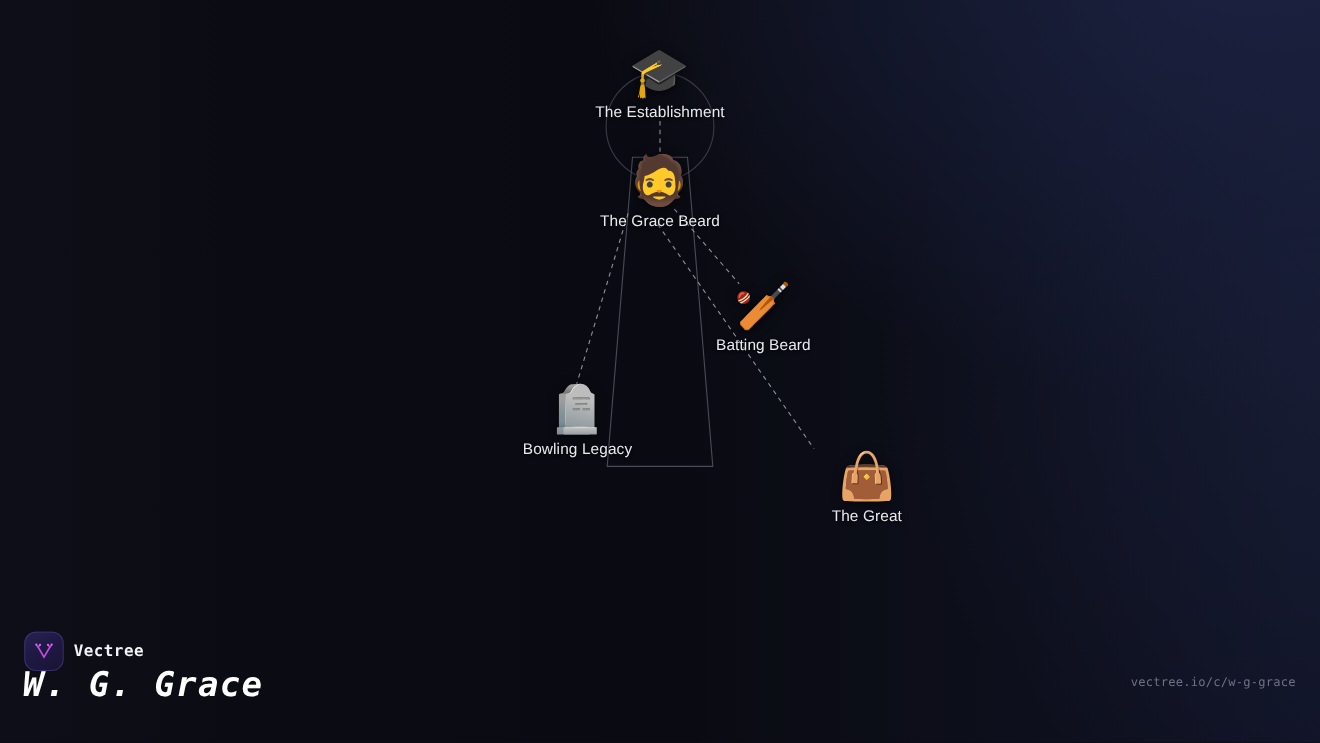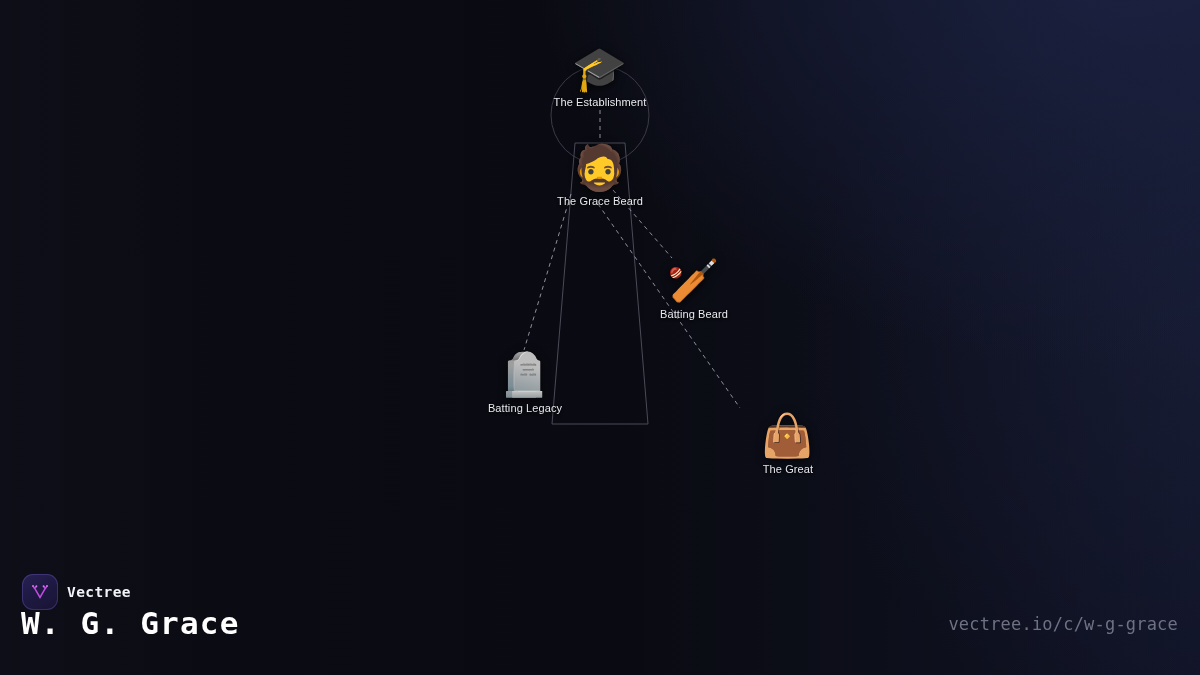--- a/index.html
+++ b/index.html
@@ -42,21 +42,21 @@
   .node-emoji {
     font-size: 44px;
     line-height: 52px;
     display: block;
     filter: drop-shadow(0 2px 5px rgba(0,0,0,0.65));
   }
   .node-emoji.small { font-size: 42px; }
   .node-label {
     display: block;
     margin-top: 1px;
-    font-size: 11px;
+    font-size: 14px;
     color: #e9eaf0;
     letter-spacing: 0.1px;
     text-shadow: 0 1px 3px rgba(0,0,0,0.9);
     white-space: nowrap;
   }
 
   
   #footer {
     position: absolute;
     left: 0;
@@ -92,27 +92,28 @@
   #page-title {
     position: absolute;
     left: 21px;
     top: 45px;
     font-family: "DejaVu Sans Mono", "Liberation Mono", monospace;
     font-size: 31px;
     font-weight: bold;
     color: #ffffff;
     letter-spacing: 1.2px;
     white-space: nowrap;
+    font-style: italic;
   }
   #footer-url {
     position: absolute;
     right: 22px;
     top: 54px;
     font-family: "DejaVu Sans Mono", "Liberation Mono", monospace;
-    font-size: 17px;
+    font-size: 11px;
     color: #6e7183;
     letter-spacing: 0.2px;
   }
 </style>
 </head>
 <body>
 
 <div id="root">
 
   <div id="graph-canvas">
@@ -136,21 +137,21 @@
       <span class="node-label">The Grace Beard</span>
     </div>
 
     <div class="node" style="left:694px; top:287px;">
       <span class="node-emoji small">🏏</span>
       <span class="node-label">Batting Beard</span>
     </div>
 
     <div class="node" style="left:525px; top:381px;">
       <span class="node-emoji small">🪦</span>
-      <span class="node-label">Batting Legacy</span>
+      <span class="node-label">Bowling Legacy</span>
     </div>
 
     <div class="node" style="left:788px; top:442px;">
       <span class="node-emoji small">👜</span>
       <span class="node-label">The Great</span>
     </div>
 
   </div>
 
   <div id="footer">

